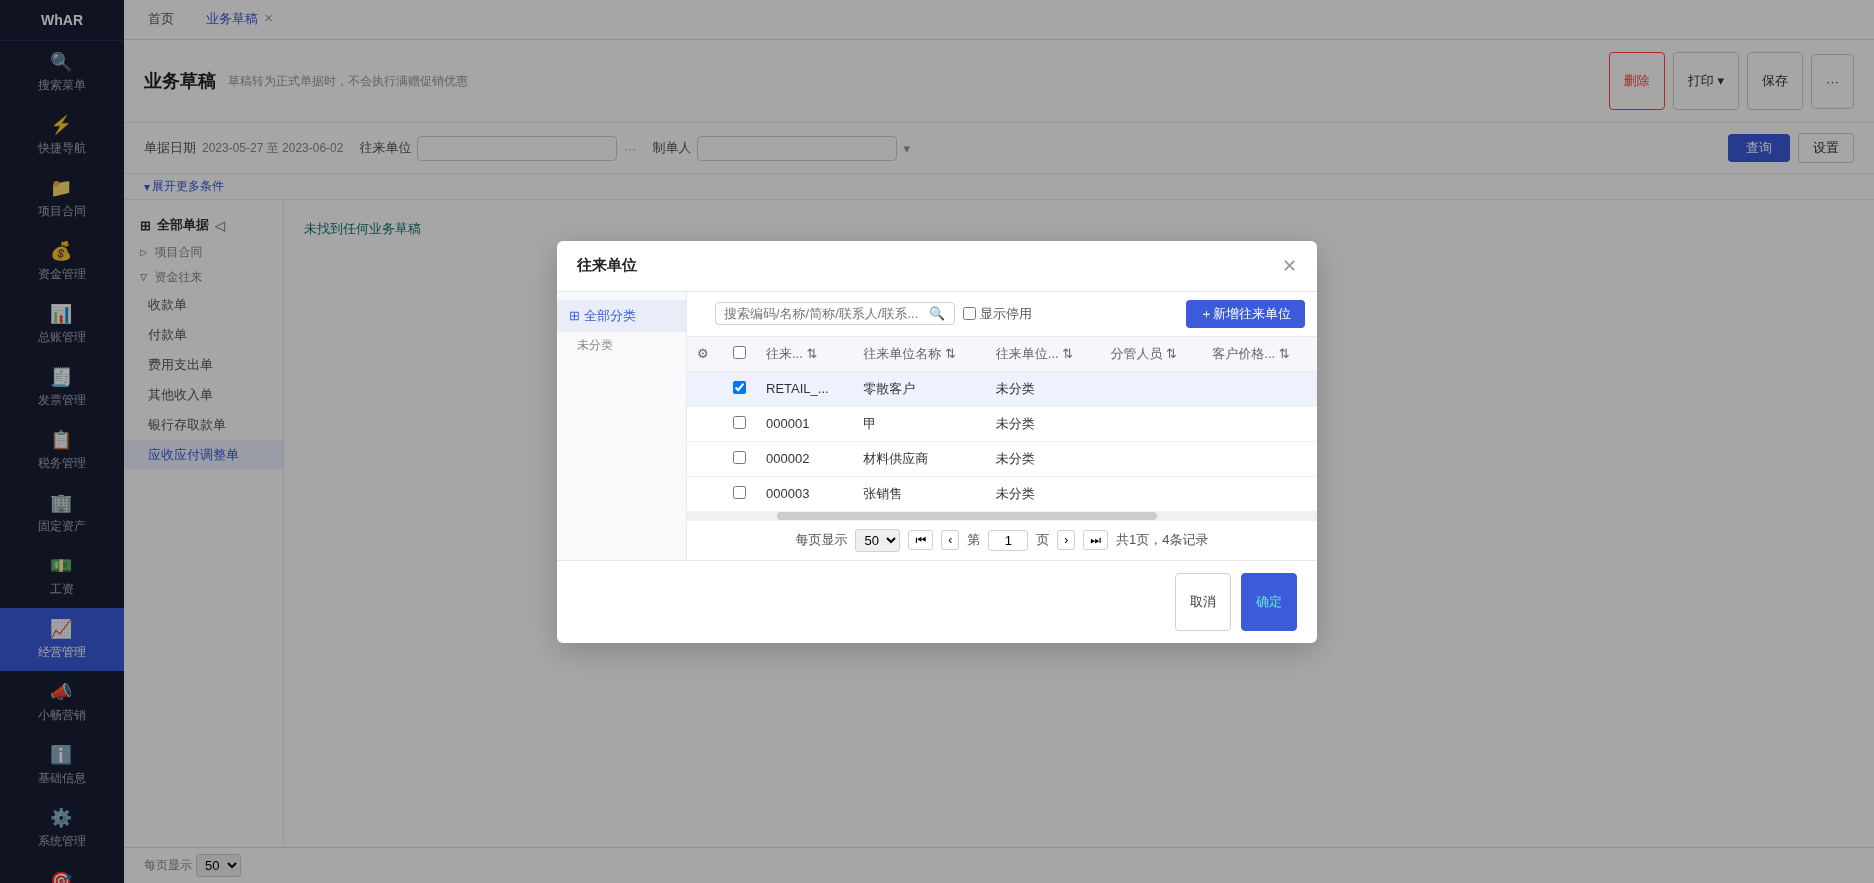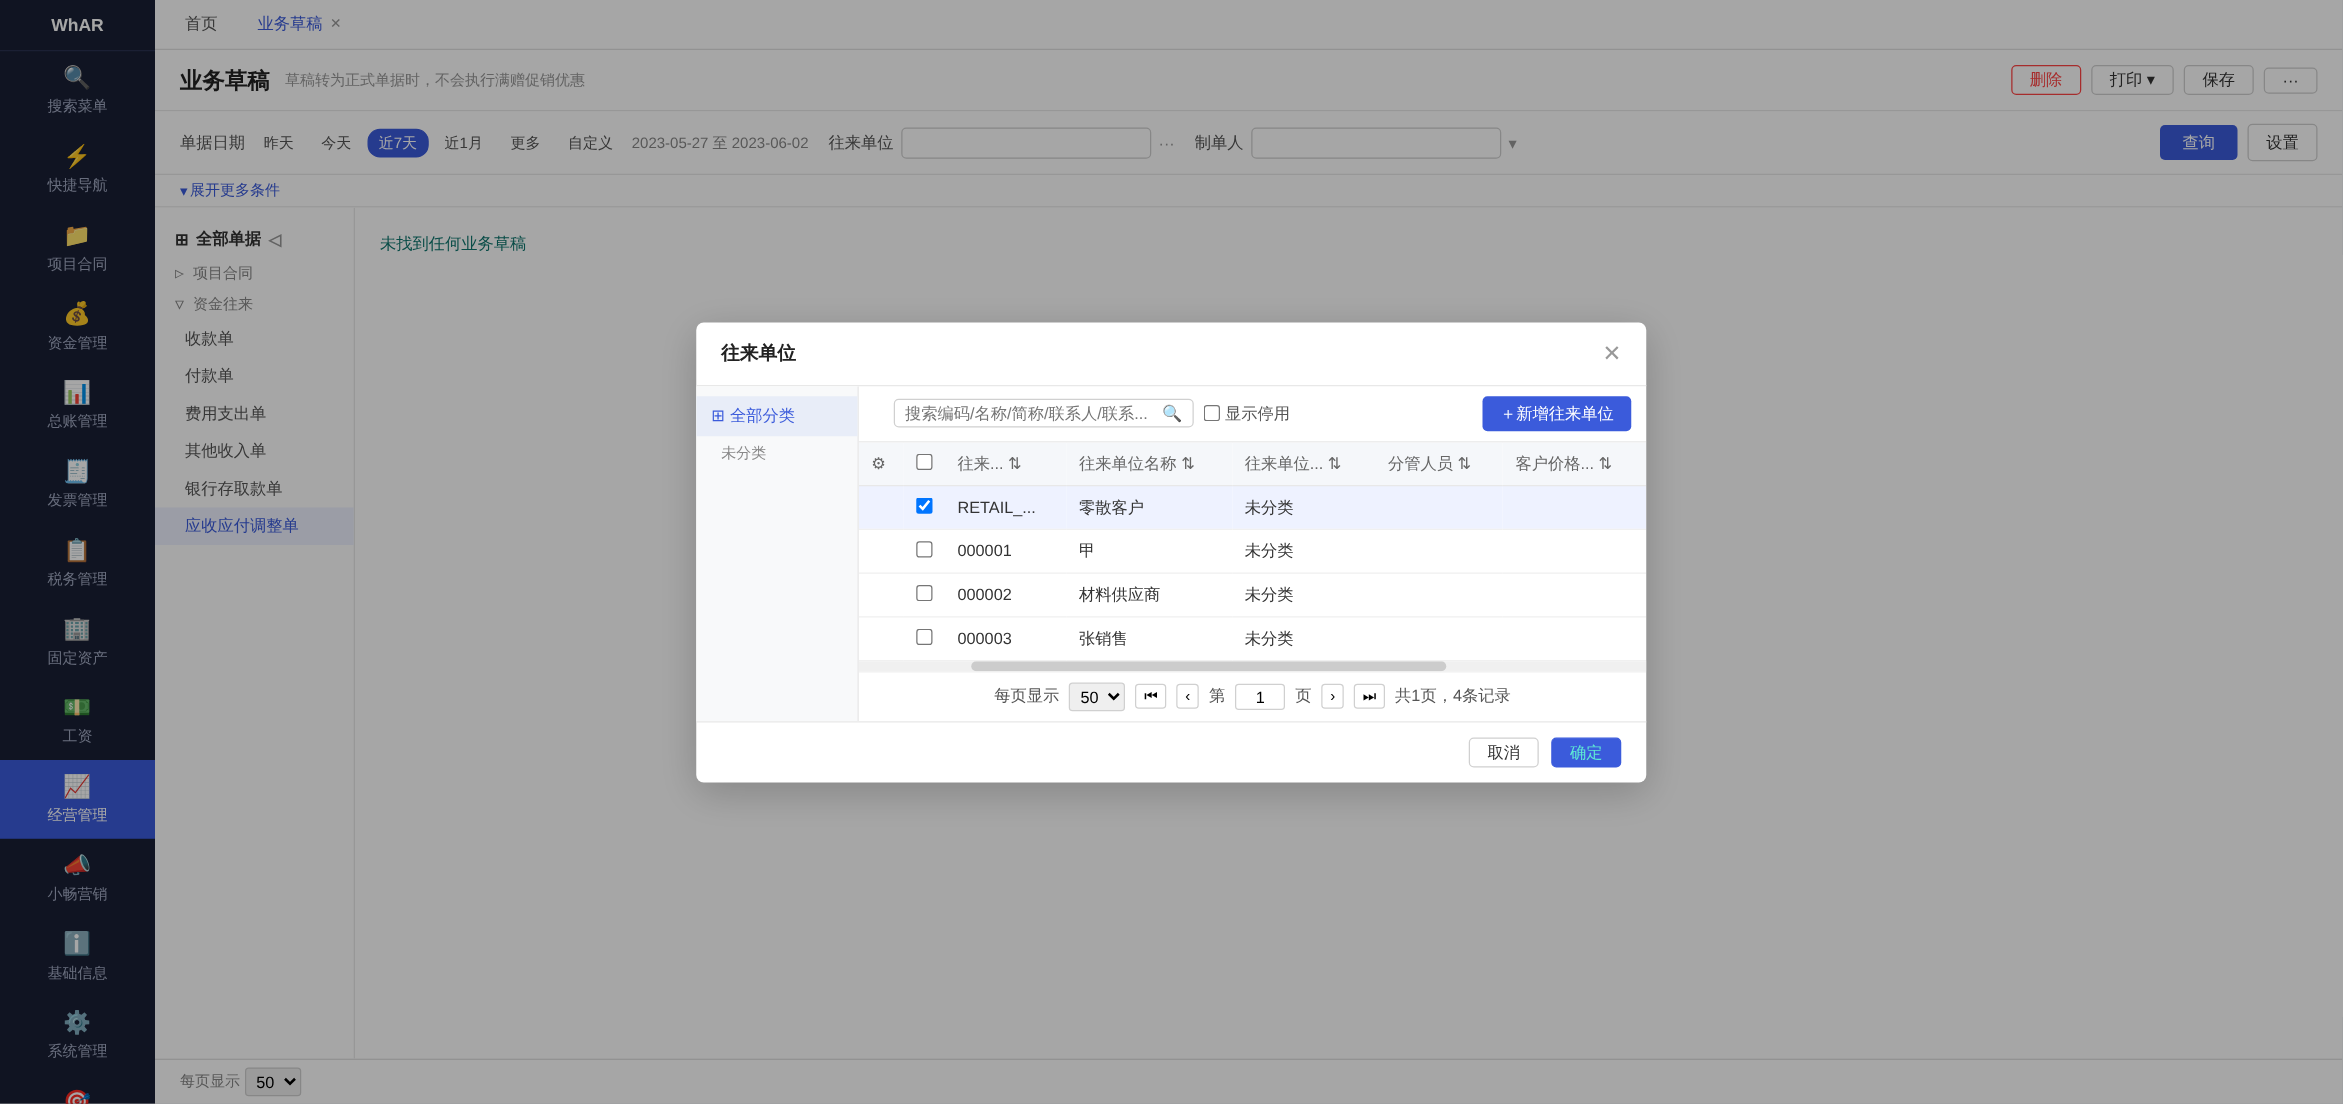--- a/index.html
+++ b/index.html
@@ -21,21 +21,21 @@
 
     
     .top-tabs { background: #fff; border-bottom: 1px solid #e0e0e0; display: flex; align-items: center; height: 40px; padding: 0 8px; }
     .tab { padding: 0 16px; height: 52px; display: flex; align-items: center; cursor: pointer; font-size: 13px; color: #555; border-bottom: 2px solid transparent; gap: 6px; }
     .tab.active { color: #3b5bdb; border-bottom: 2px solid #3b5bdb; }
     .tab-close { font-size: 11px; color: #999; cursor: pointer; }
     .page-header { background: #fff; padding: 12px 20px; display: flex; align-items: center; gap: 12px; border-bottom: 1px solid #e8e8e8; }
     .page-title { font-size: 18px; font-weight: bold; color: #222; }
     .page-subtitle { font-size: 12px; color: #999; }
     .page-actions { margin-left: auto; display: flex; gap: 8px; align-items: center; }
-    .btn { padding: 2px 14px; border-radius: 4px; cursor: pointer; font-size: 13px; border: 1px solid #d0d0d0; background: #fff; color: #333; }
+    .btn { padding: 19px 14px; border-radius: 4px; cursor: pointer; font-size: 13px; border: 1px solid #d0d0d0; background: #fff; color: #333; }
     .btn-primary { background: #3b5bdb; color: #5eead4; border-color: #3b5bdb; }
     .btn-danger { color: #f44; border-color: #f44; }
 
     
     .search-bar { background: #fff; padding: 10px 20px; border-bottom: 1px solid #e8e8e8; display: flex; align-items: center; gap: 16px; flex-wrap: wrap; }
     .search-field { display: flex; align-items: center; gap: 6px; font-size: 13px; color: #555; }
     .search-field label { color: #555; white-space: nowrap; }
     .search-input { border: 1px solid #d0d0d0; border-radius: 4px; padding: 4px 8px; font-size: 13px; width: 180px; }
     .date-range { display: flex; align-items: center; gap: 4px; }
     .date-btn { padding: 2px 8px; border-radius: 3px; cursor: pointer; font-size: 12px; border: 1px solid transparent; color: #555; }
@@ -184,28 +184,20 @@
           <span>▾</span>
         </button>
         <button class="btn">保存</button>
         <button class="btn">···</button>
       </div>
     </div>
 
     <div class="search-bar">
       <div class="search-field">
         <label>单据日期</label>
-        <div class="date-range">
-          <span class="date-btn">昨天</span>
-          <span class="date-btn">今天</span>
-          <span class="date-btn active">近7天</span>
-          <span class="date-btn">近1月</span>
-          <span class="date-btn">更多</span>
-          <span class="date-btn">自定义</span>
-        </div>
         <span class="date-text">2023-05-27 至 2023-06-02</span>
       </div>
       <div class="search-field">
         <label>往来单位</label>
         <input class="search-input" style="width: 200px;">
         <span style="color:#999;">···</span>
       </div>
       <div class="search-field">
         <label>制单人</label>
         <input class="search-input" style="width: 200px;">

